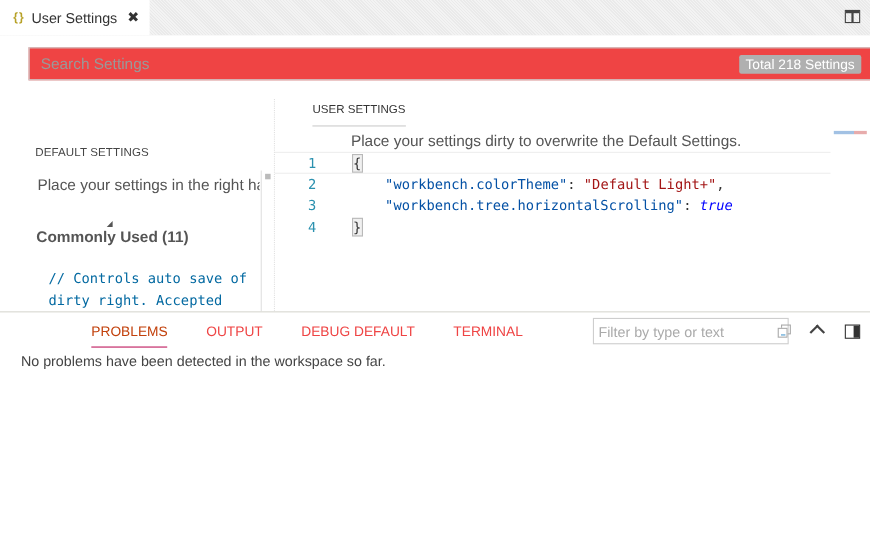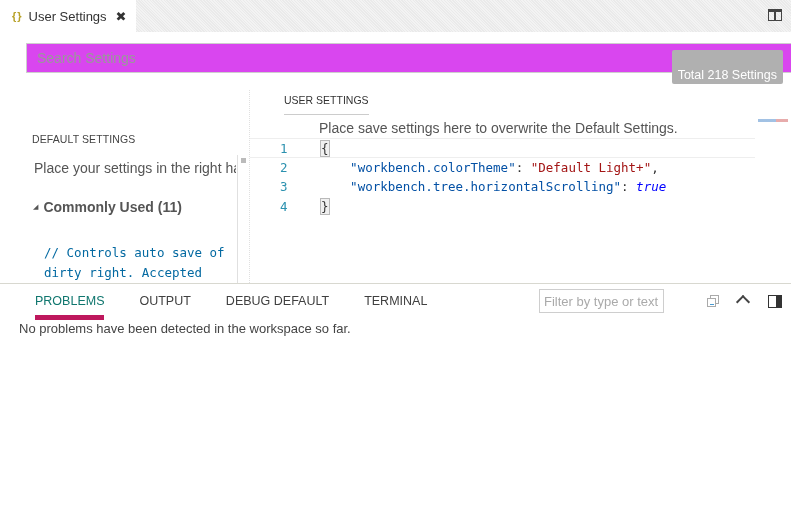--- a/index.html
+++ b/index.html
@@ -12,32 +12,32 @@
   .tab { position: absolute; left: 0; top: 0; width: 136px; height: 32px; background: #fff;
     display: flex; align-items: center; padding-left: 12px; font-size: 13px; color: #333; }
   .tab .braces { color: #b7a127; font-size: 11px; font-weight: bold; margin-right: 6px; letter-spacing: 1px; }
   .tab .close { margin-left: 9px; font-size: 13px; font-weight: bold; color: #333; cursor: pointer; }
   .split-icon { position: absolute; right: 9px; top: 9px; width: 14px; height: 12px; border: 1.5px solid #444; }
   .split-icon::after { content: ""; position: absolute; left: 5px; top: 0; width: 1.5px; height: 100%; background: #444; }
   .split-icon::before { content: ""; position: absolute; left: 0; top: 0; width: 100%; height: 2px; background: #444; }
 
   
   .search { position: absolute; left: 26px; top: 43px; width: 765px; height: 30px;
-    border-top: 1px solid #cecece; border-bottom: 1px solid #cecece; border-left: 1px solid #cecece; background: #d946ef; }
+    border-top: 1px solid #cecece; border-bottom: 1px solid #cecece; border-left: 1px solid #cecece; background: #ef4444; }
   .search input { border: none; outline: none; background: transparent; width: 600px; height: 28px;
     padding-left: 10px; font-size: 14px; font-family: "Liberation Sans", sans-serif; color: #333; }
   .search input::placeholder { color: #999; }
-  .count-badge { position: absolute; right: 8px; top: 6px; height: 17px; padding: 17px 6px; background: #b0b0b0;
+  .count-badge { position: absolute; right: 8px; top: 6px; height: 17px; padding: 1px 6px; background: #b0b0b0;
     color: #fff; font-size: 12.5px; line-height: 17px; border-radius: 2px; }
 
   
   .left-pane { position: absolute; left: 0; top: 85px; width: 250px; height: 198px; overflow: hidden; margin-top: 40px; }
   .pane-title { position: absolute; left: 32px; top: 8px; font-size: 10.5px; color: #444; letter-spacing: 0.1px; }
   .left-desc { position: absolute; left: 34px; top: 35px; font-size: 14px; color: #555; white-space: nowrap; width: 202px; overflow: hidden; }
-  .group-header { position: absolute; left: 33px; top: 74px; font-size: 14px; font-weight: bold; color: #555; display: flex; align-items: center; }
+  .group-header { position: absolute; left: 33px; top: 74px; font-size: 14px; font-weight: bold; color: #555; display: flex; align-items: center; flex-direction: column; }
   .group-header .tri { font-size: 7px; margin-right: 5px; color: #555; }
   .code-comment { position: absolute; left: 44px; top: 118px; width: 195px; font-family: "DejaVu Sans Mono", "Liberation Mono", monospace;
     font-size: 12.5px; line-height: 19.5px; color: #0369a1; white-space: pre; }
   .left-scroll { position: absolute; left: 237px; top: 30px; width: 10px; height: 168px; border-left: 1px solid #e0e0e0; }
   .left-scroll .thumb-top, .left-scroll .thumb-bot { position: absolute; left: 3px; width: 5px; height: 5px; background: #bbb; }
   .left-scroll .thumb-top { top: 3px; }
   .left-scroll .thumb-bot { bottom: -2px; }
   .sash { position: absolute; left: 249px; top: 90px; width: 1px; height: 193px; border-left: 1px dotted #e0e0e0; }
 
   
@@ -55,23 +55,23 @@
   .bracket { border: 1px solid #b9b9b9; background: #f0f0f0; padding: 0 0; }
   .k { color: #0451a5; }
   .s { color: #a31515; }
   .b { color: #0000ff; font-style: italic; }
   .minimap { position: absolute; left: 758px; top: 119px; width: 30px; height: 3px;
     background: linear-gradient(90deg, #7aa7d8 0 60%, #d88 60% 100%); opacity: 0.7; }
 
   
   .panel { position: absolute; left: 0; top: 283px; width: 791px; height: 222px; border-top: 1px solid #d8d8d0; background: #fff; }
   .panel-tabs { position: absolute; left: 35px; top: 10px; display: flex; }
-  .panel-tab { font-size: 12.5px; color: #404040; margin-right: 35px; padding-bottom: 7px; cursor: pointer; }
-  .panel-tab.active { color: #0f766e; border-bottom: 5px solid #be185d; }
-  .filter { position: absolute; left: 539px; top: 5px; width: 125px; height: 24px; border: 1px solid #cecece; background: #fff; }
+  .panel-tab { font-size: 12.5px; color: #ef4444; margin-right: 35px; padding-bottom: 7px; cursor: pointer; }
+  .panel-tab.active { color: #c2410c; border-bottom: 1px solid #be185d; margin-left: 48px; }
+  .filter { position: absolute; left: 539px; top: 5px; width: 178px; height: 24px; border: 1px solid #cecece; background: #fff; }
   .filter input { border: none; outline: none; background: transparent; width: 146px; height: 22px; padding-left: 4px;
     font-size: 13px; font-family: "Liberation Sans", sans-serif; }
   .filter input::placeholder { color: #aaa; }
   .collapse-icon { position: absolute; left: 707px; top: 11px; width: 12px; height: 12px; }
   .collapse-icon .sq1 { position: absolute; left: 3px; top: 0; width: 9px; height: 9px; border: 1px solid #aaa; }
   .collapse-icon .sq2 { position: absolute; left: 0; top: 3px; width: 9px; height: 9px; border: 1px solid #aaa; background: #fff; }
   .collapse-icon .sq2::after { content: ""; position: absolute; left: 2px; top: 5px; width: 4px; height: 1px; background: #4a9bd1; }
   .chevron-up-icon { position: absolute; left: 738px; top: 13px; width: 10px; height: 10px; border-left: 2px solid #444; border-top: 2px solid #444; transform: rotate(45deg); }
   .panel-toggle-icon { position: absolute; left: 768px; top: 11px; width: 14px; height: 13px; border: 1.5px solid #333; }
   .panel-toggle-icon::after { content: ""; position: absolute; right: 0; top: 0; width: 5px; height: 100%; background: #333; }
@@ -106,21 +106,21 @@
     <div class="thumb-top"></div>
     <div class="thumb-bot"></div>
   </div>
 </div>
 <div class="sash"></div>
 
 <div class="right-pane">
   <div class="settings-tabs">
     <div class="settings-tab active">USER SETTINGS</div>
   </div>
-  <div class="right-desc">Place save settings here to overwrite the Default Settings.</div>
+  <div class="right-desc">Place your settings dirty to overwrite the Default Settings.</div>
   <div class="editor">
     <div class="line current">
       <span class="num">1</span>
       <span class="code"><span class="bracket">{</span></span>
     </div>
     <div class="line">
       <span class="num">2</span>
       <span class="code">    <span class="k">"workbench.colorTheme"</span><span>: </span><span class="s">"Default Light+"</span><span>,</span></span>
     </div>
     <div class="line">

